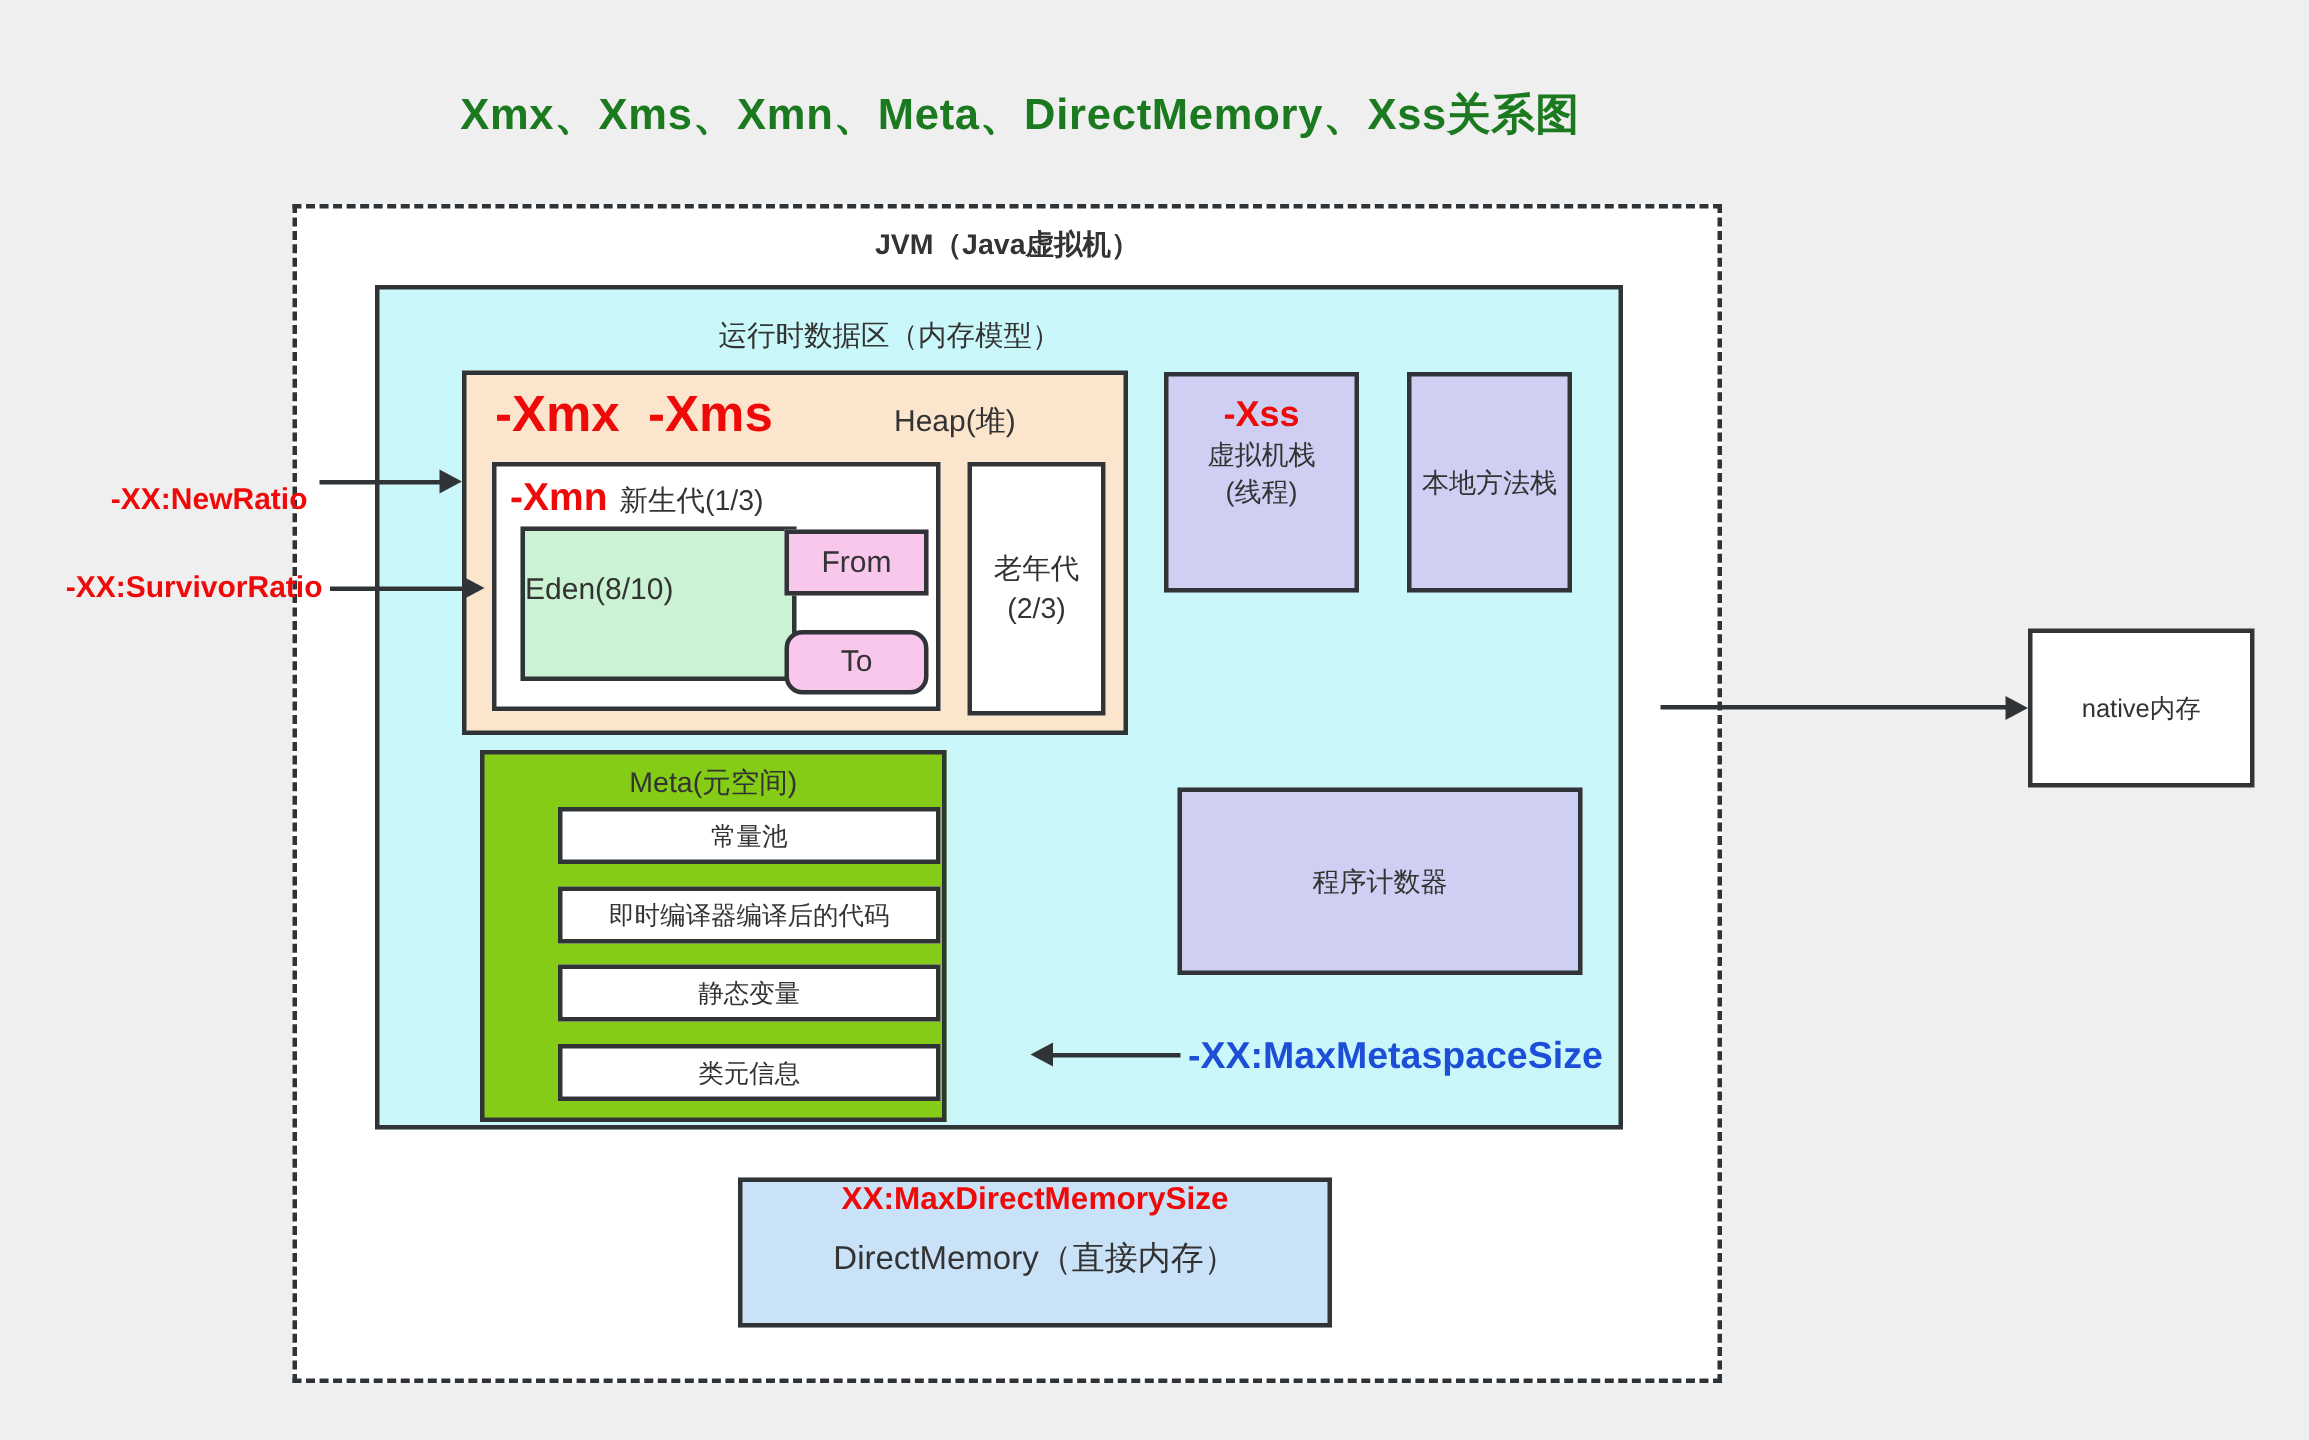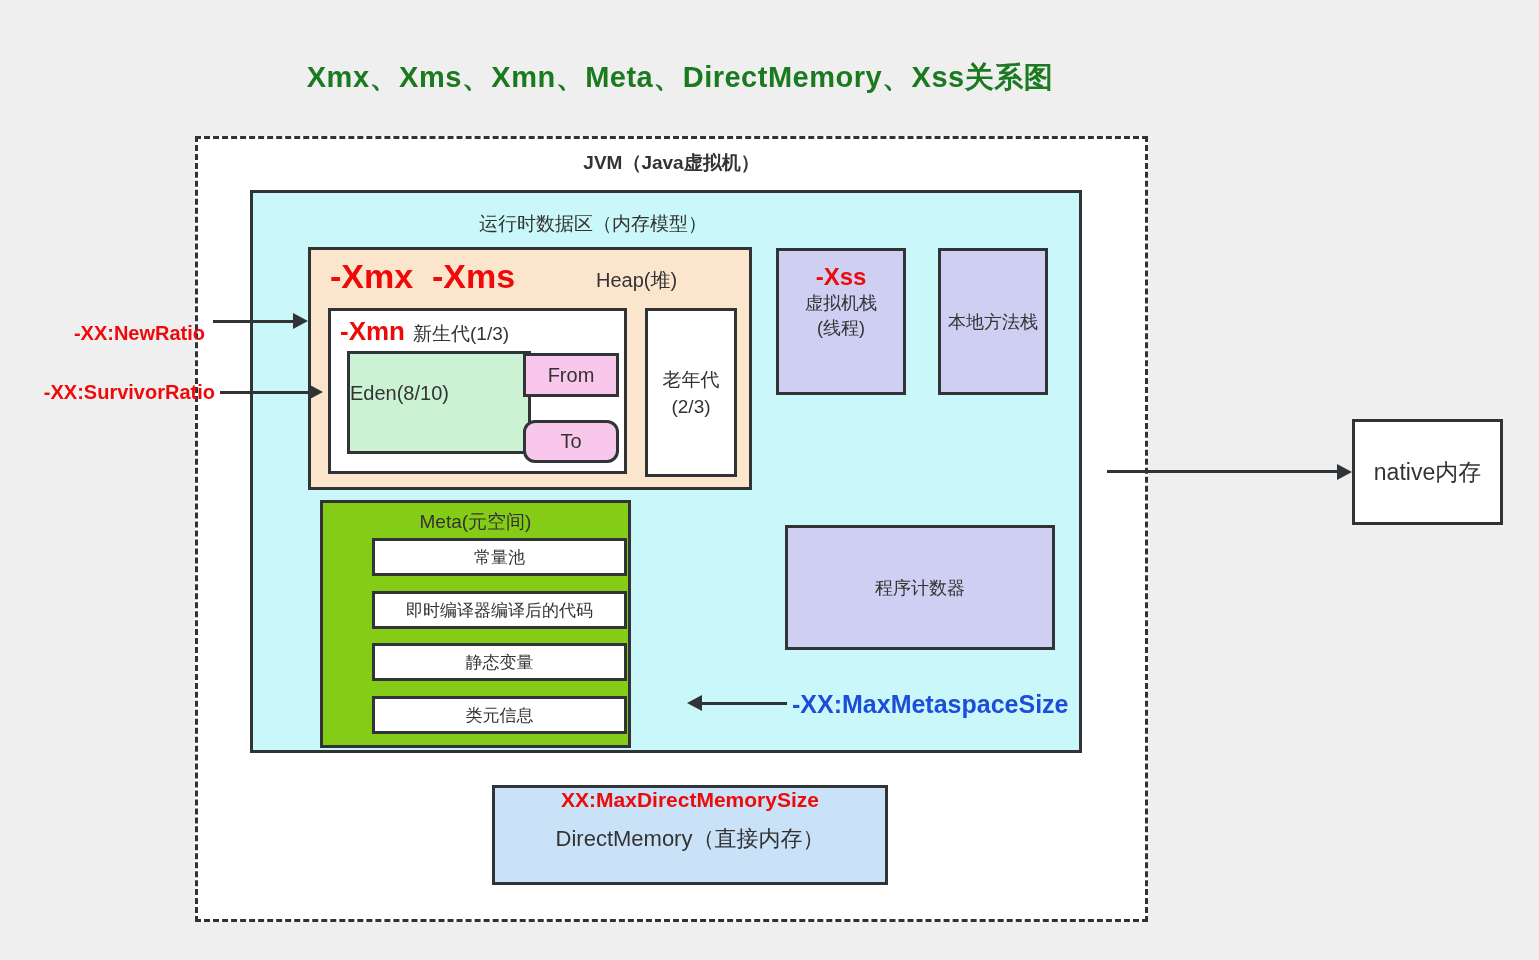--- a/index.html
+++ b/index.html
@@ -68,21 +68,21 @@
     display: flex; align-items: center; justify-content: center; font-size: 18px; }
 
   .metaspace-label { left: 792px; top: 690px; font-size: 25px; font-weight: bold; color: #1d4ed8; }
 
   .direct-box { left: 492px; top: 785px; width: 396px; height: 100px; background: #C9E2F8;
     text-align: center; }
   .direct-param { font-size: 21px; font-weight: bold; color: #EF0A0A; display: block; }
   .direct-label { font-size: 22px; display: block; margin-top: 12px; }
 
   .native-box { left: 1352px; top: 419px; width: 151px; height: 106px; background: #FFFFFF;
-    display: flex; align-items: center; justify-content: center; font-size: 23px; }
+    display: flex; align-items: center; justify-content: center; font-size: 17px; }
 
   .annot { font-size: 20px; font-weight: bold; color: #EF0A0A; line-height: 24px; }
   .new-ratio-label { left: 40px; top: 309px; width: 165px; text-align: right; margin-top: 12px; }
   .survivor-ratio-label { left: 30px; top: 380px; width: 185px; text-align: right; }
 
   .arrow-shaft { position: absolute; height: 3px; background: #303437; }
   .arrow-head-right { position: absolute; width: 0; height: 0;
     border-top: 8px solid transparent; border-bottom: 8px solid transparent;
     border-left: 15px solid #303437; }
   .arrow-head-left { position: absolute; width: 0; height: 0;

